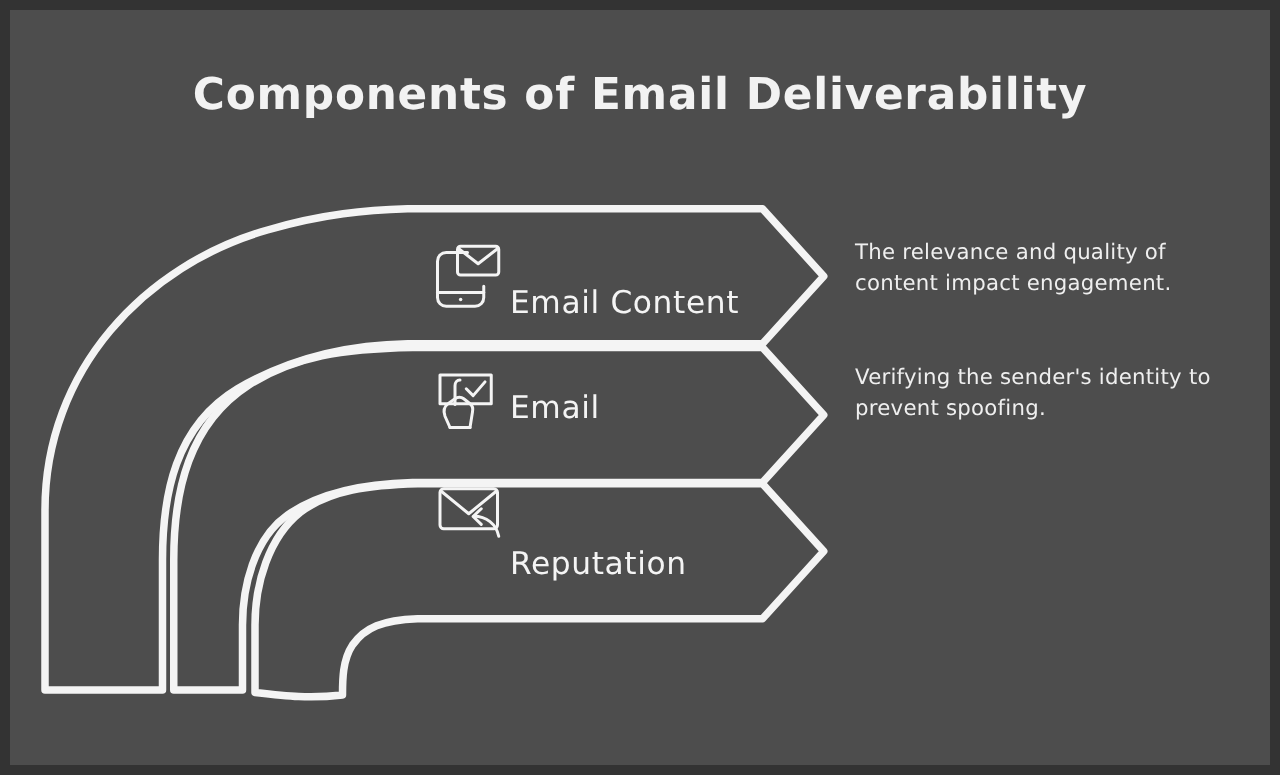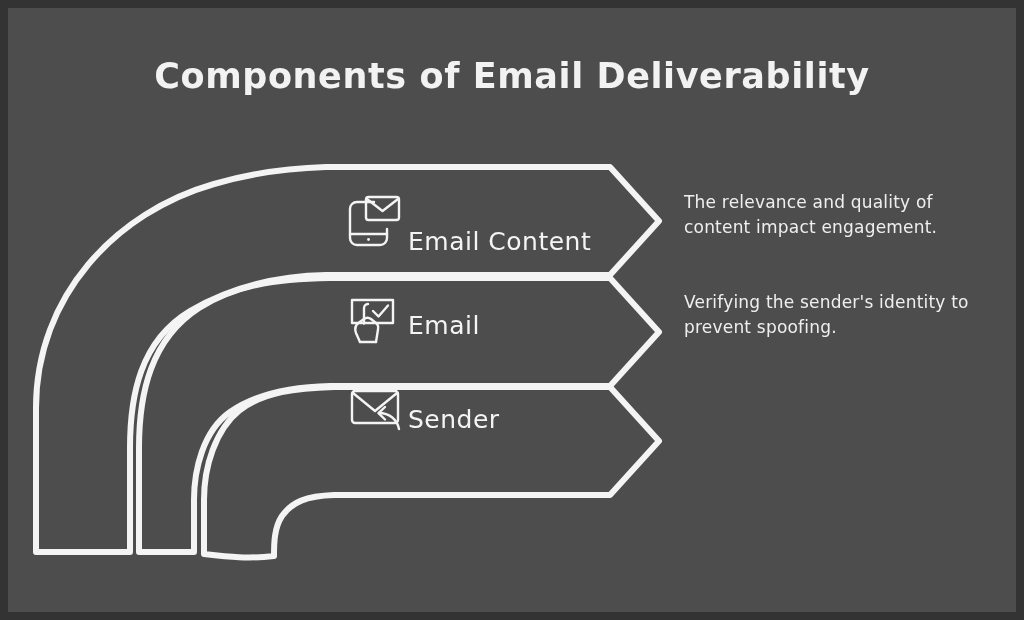--- a/index.html
+++ b/index.html
@@ -211,21 +211,21 @@
                  C 381 405, 389 411, 391 421"></path>
         <path class="icon-stroke" d="M 377 399 L 370.5 405.2 L 377 411.5"></path>
       </g>
 
     </svg>
 
     <div class="band-label" id="label-content">Email Content</div>
 
     <div class="band-label" id="label-auth"><span>Email</span><br></div>
 
-    <div class="band-label" id="label-sender"><span>Sender</span><br></div>
+    <div class="band-label" id="label-sender"><br><span>Reputation</span></div>
 
     <div class="desc" id="desc-0">The relevance and quality of content impact engagement.</div>
 
     <div class="desc" id="desc-1">Verifying the sender's identity to prevent spoofing.</div>
 
 
   </div>
 </div>
 
 </body></html>

